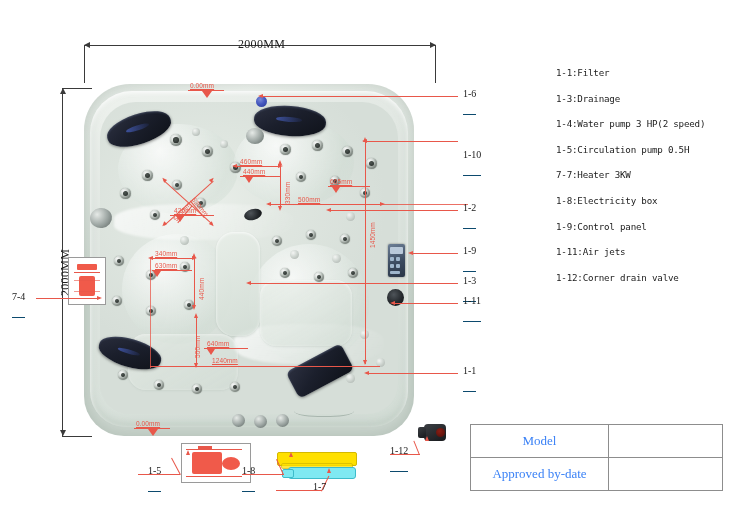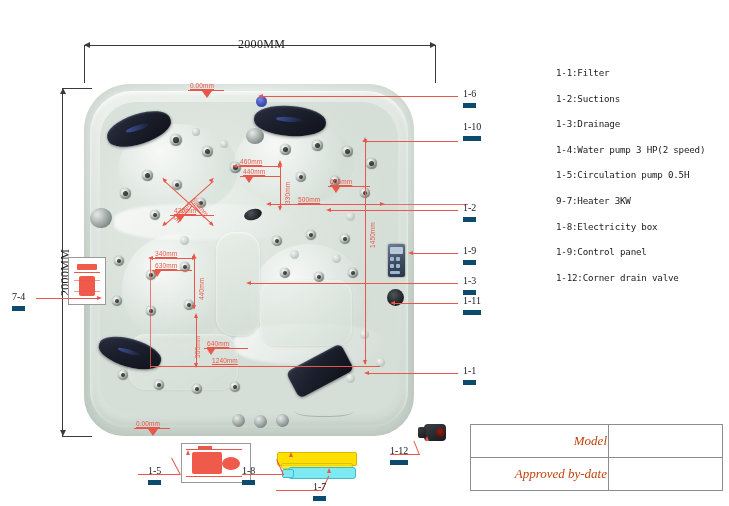--- a/index.html
+++ b/index.html
@@ -77,29 +77,29 @@
 
   
   #legend{position:absolute;left:556px;top:60px;width:172px;}
   #legend .row{font-family:"DejaVu Sans Mono","Liberation Mono",monospace;
     font-size:9.2px;color:#1b1b1b;height:25.6px;line-height:25.6px;white-space:nowrap;letter-spacing:-.2px;}
 
   
   #spec-table{position:absolute;left:470px;top:424px;width:253px;
     border-collapse:collapse;}
   #spec-table td{border:1px solid #8d8d8d;height:30px;}
-  #spec-table td.k{width:135px;text-align:right;font-size:13px;
-    font-family:"Liberation Serif",serif;color:#c2410c;font-style:italic;}
+  #spec-table td.k{width:135px;text-align:center;font-size:13px;
+    font-family:"Liberation Serif",serif;color:#3b82f6;}
   #spec-table td.v{text-align:center;font-size:8.5px;
     font-family:"Liberation Sans",sans-serif;color:#111;}
 
   
   .callout-label{position:absolute;font-family:"Liberation Serif",serif;font-size:10px;
     color:#1a1a1a;white-space:nowrap;}
-  .callout-label .ul{border-bottom:5px solid #0c4a6e;padding-bottom:4px;}
+  .callout-label .ul{border-bottom:1px solid #0c4a6e;padding-bottom:15px;}
 
   
   .ah{position:absolute;width:0;height:0;}
   .ah-l{border-top:2.6px solid transparent;border-bottom:2.6px solid transparent;border-right:5px solid #e8574a;}
   .ah-r{border-top:2.6px solid transparent;border-bottom:2.6px solid transparent;border-left:5px solid #e8574a;}
   .ah-u{border-left:2.6px solid transparent;border-right:2.6px solid transparent;border-bottom:5px solid #e8574a;}
   .ah-d{border-left:2.6px solid transparent;border-right:2.6px solid transparent;border-top:5px solid #e8574a;}
   .ahk-l{border-top:3px solid transparent;border-bottom:3px solid transparent;border-right:6px solid #3a3a3a;}
   .ahk-r{border-top:3px solid transparent;border-bottom:3px solid transparent;border-left:6px solid #3a3a3a;}
   .ahk-u{border-left:3px solid transparent;border-right:3px solid transparent;border-bottom:6px solid #3a3a3a;}
@@ -319,21 +319,21 @@
   <div>
     <div class="redline" style="left:262px;top:96px;width:196px;height:1px;"></div>
     <div class="ah ah-l" style="left:258px;top:93.5px;"></div>
     <div class="callout-label" style="left:463px;top:88px;">
       <span class="ul">1-6</span>
     </div>
   </div>
   <div>
     <div class="redline" style="left:366px;top:141px;width:92px;height:1px;"></div>
     <div class="ah ah-l" style="left:362px;top:138.5px;"></div>
-    <div class="callout-label" style="left:463px;top:121px;">
+    <div class="callout-label" style="left:463px;top:149px;">
       <span class="ul">1-10</span>
     </div>
   </div>
   <div>
     <div class="redline" style="left:330px;top:210px;width:128px;height:1px;"></div>
     <div class="ah ah-l" style="left:326px;top:207.5px;"></div>
     <div class="callout-label" style="left:463px;top:202px;">
       <span class="ul">1-2</span>
     </div>
   </div>
@@ -426,27 +426,27 @@
     <div class="redline" style="left:390px;top:454px;width:30px;height:1px;"></div>
     <div class="redline" style="left:419px;top:440px;width:1px;height:15px;transform:rotate(-22deg);transform-origin:0 100%;"></div>
     <div class="ah ah-u" style="left:425px;top:436px;"></div>
     <div class="callout-label" style="left:390px;top:445px;">
       <span class="ul">1-12</span>
     </div>
   </div>
 
   <div id="legend">
     <div class="row">1-1:Filter</div>
-    <div class="row">1-2:Suctions</div>
     <div class="row">1-3:Drainage</div>
     <div class="row">1-4:Water pump  3 HP(2 speed)</div>
     <div class="row">1-5:Circulation pump 0.5H</div>
-    <div class="row">9-7:Heater 3KW</div>
+    <div class="row">7-7:Heater 3KW</div>
     <div class="row">1-8:Electricity box</div>
     <div class="row">1-9:Control panel</div>
+    <div class="row">1-11:Air jets</div>
     <div class="row">1-12:Corner drain valve</div>
   </div>
 
   <table id="spec-table">
     <tbody>
         <tr>
       <td class="k">Model</td>
       <td class="v"></td>
     </tr>
     <tr>

